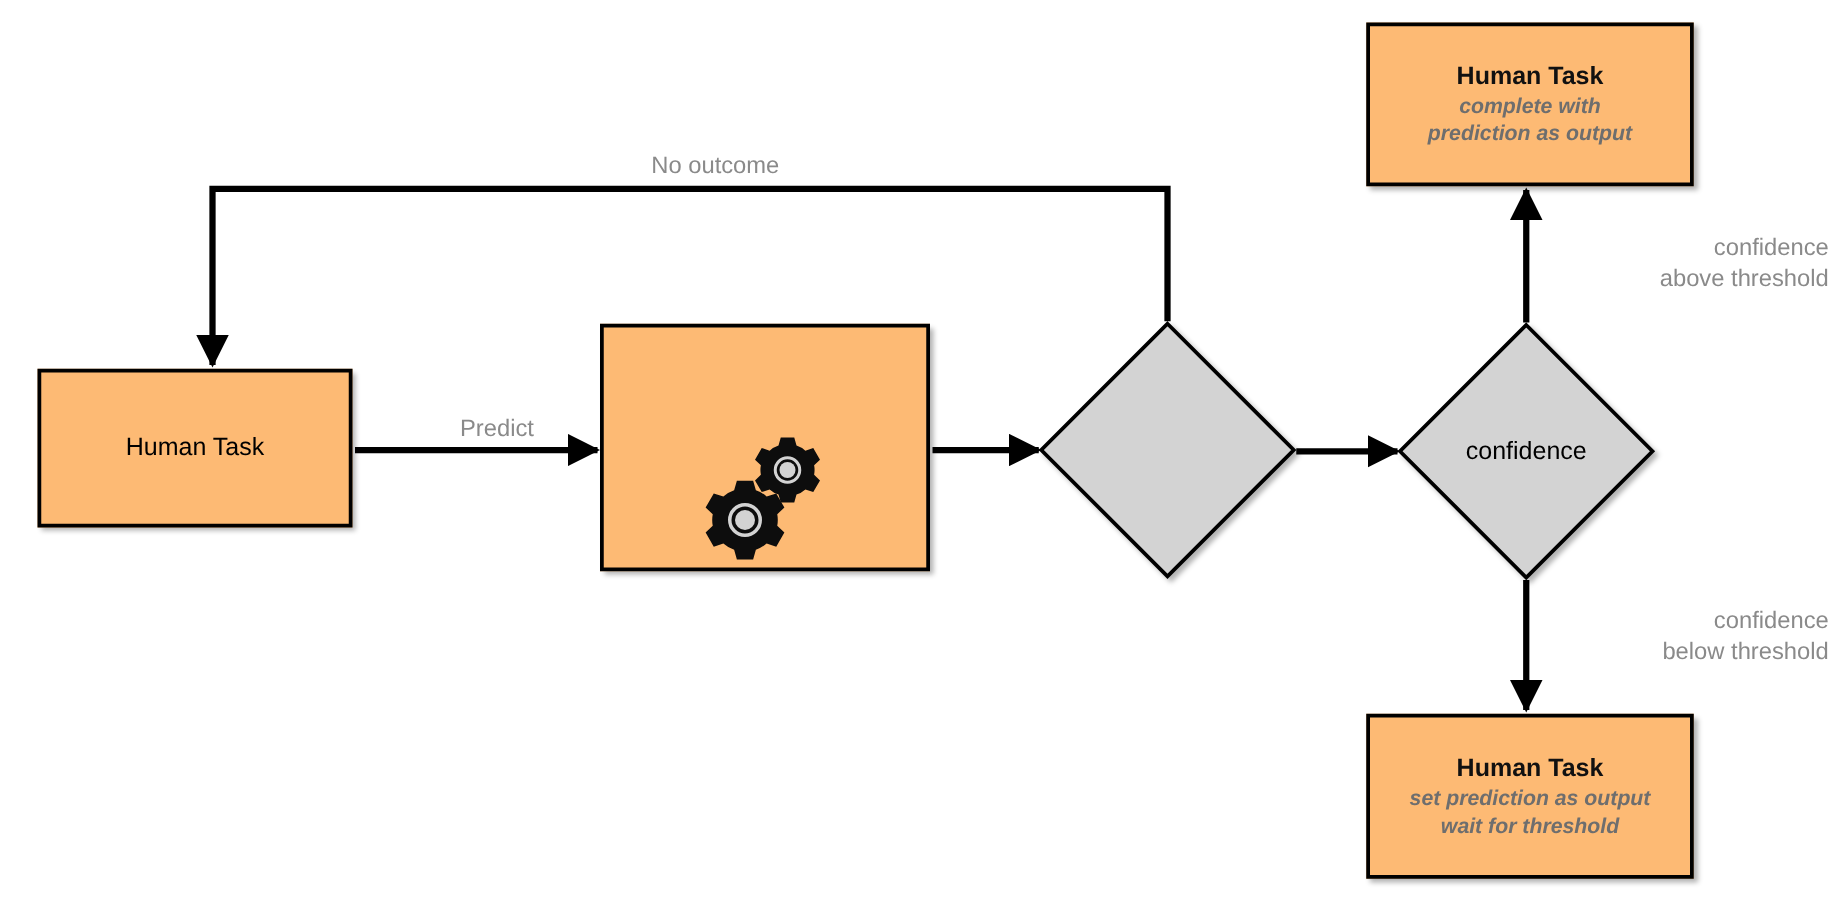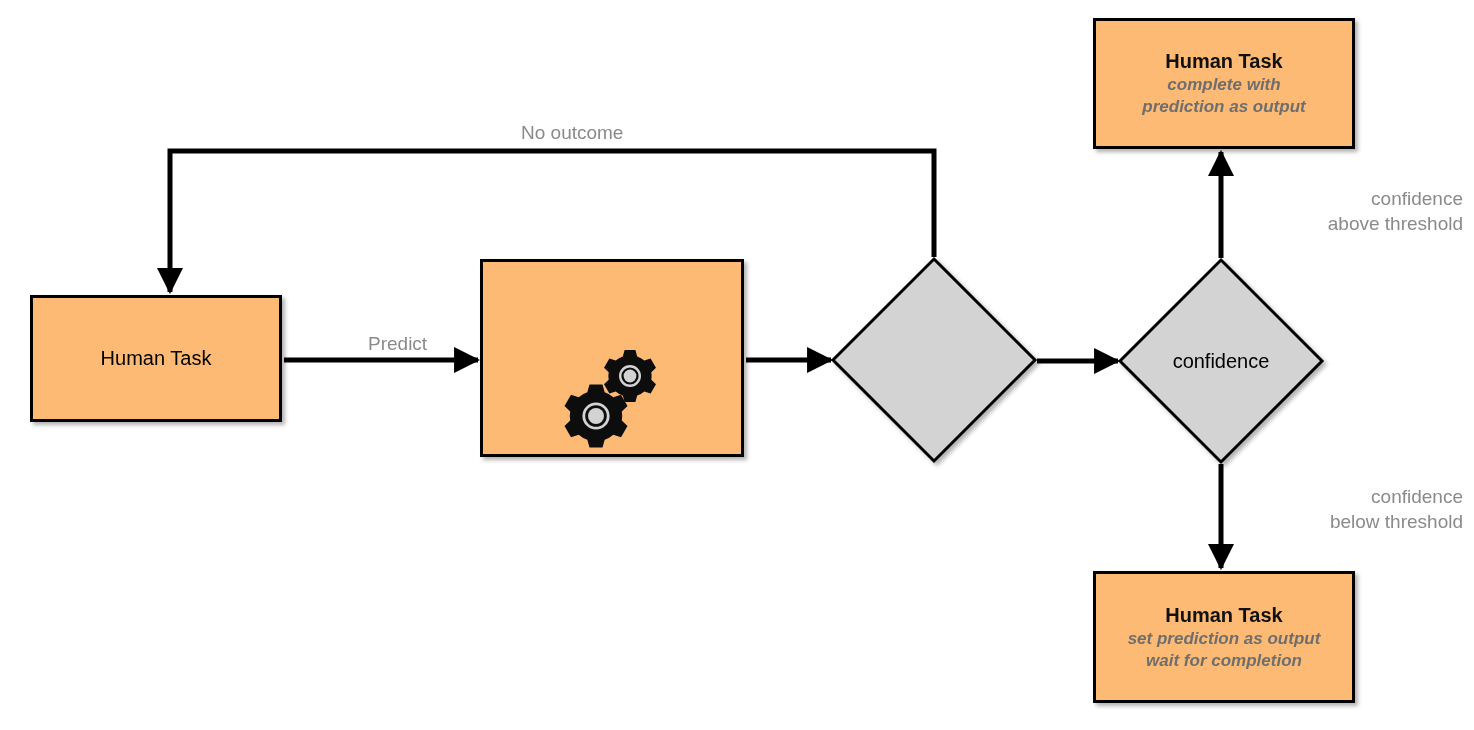--- a/index.html
+++ b/index.html
@@ -164,21 +164,21 @@
 
   <div class="node-box" id="box-human-task-above">
     <div class="node-title-bold">Human Task</div>
     <div class="node-sub">complete with
 prediction as output</div>
   </div>
 
   <div class="node-box" id="box-human-task-below">
     <div class="node-title-bold">Human Task</div>
     <div class="node-sub">set prediction as output
-wait for completion</div>
+wait for threshold</div>
   </div>
 
   <div class="edge-label" id="label-no-outcome">No outcome</div>
 
   <div class="edge-label" id="label-predict">Predict</div>
 
   <div class="edge-label" id="label-above-threshold">confidence
 above threshold</div>
 
   <div class="edge-label" id="label-below-threshold">confidence

